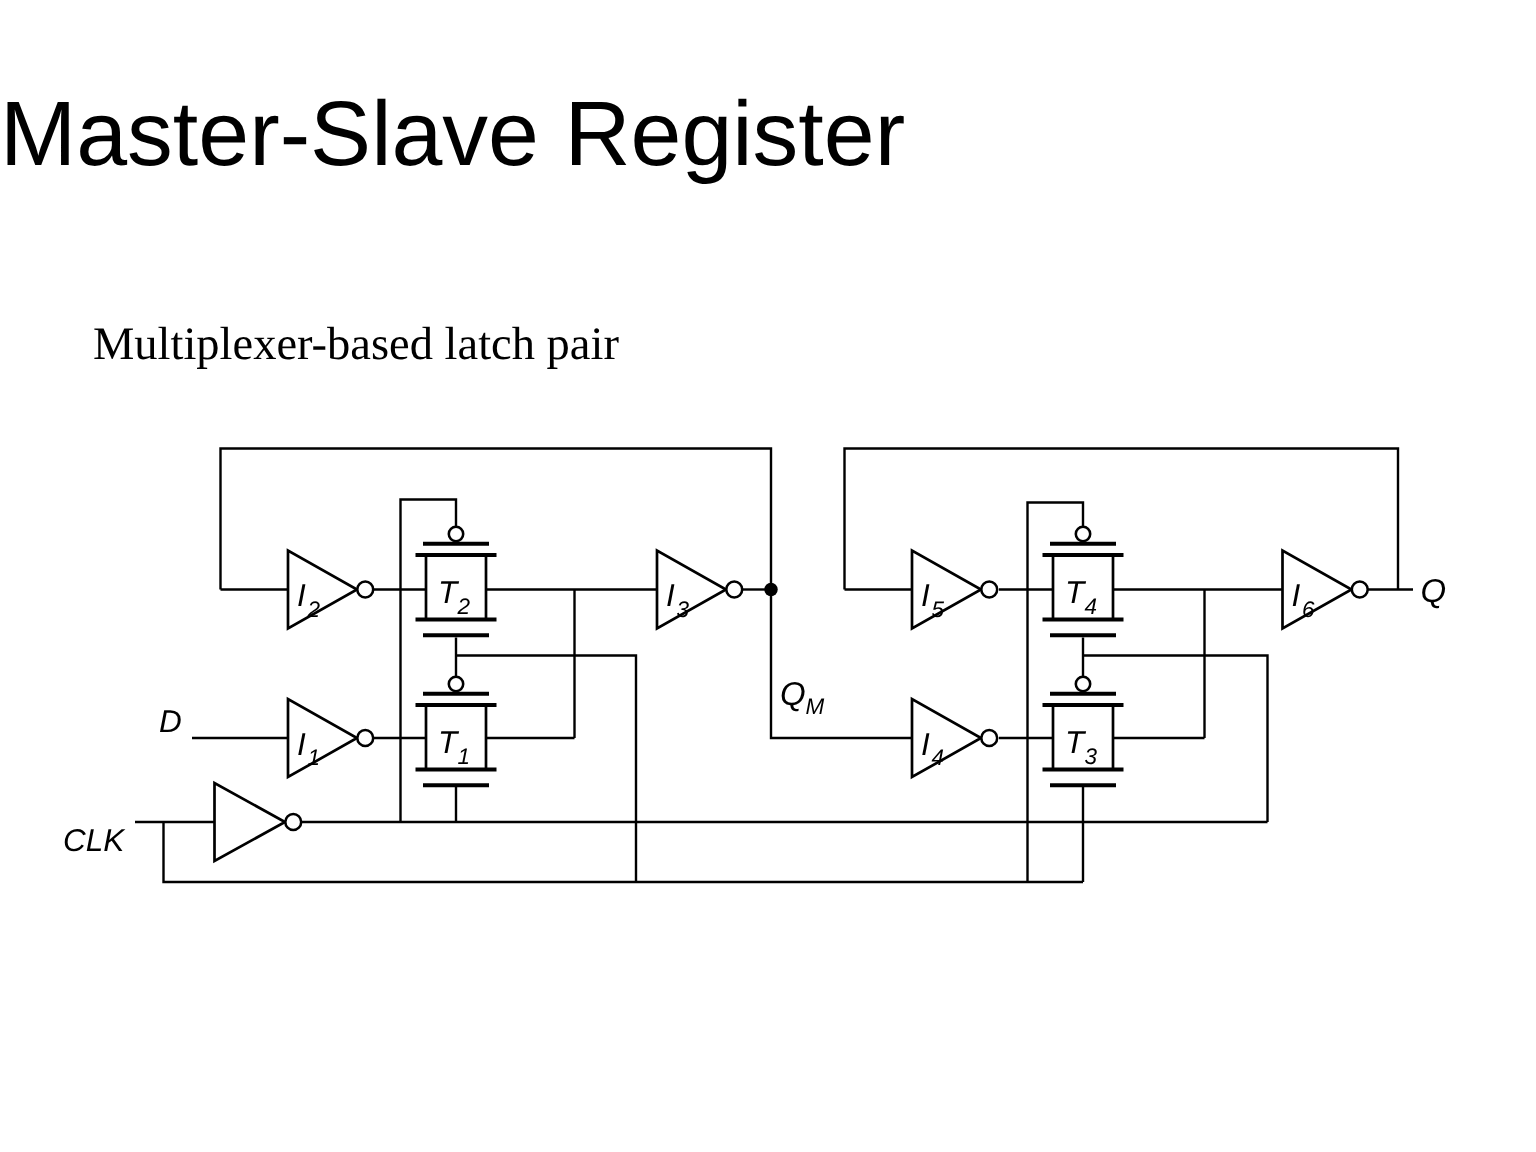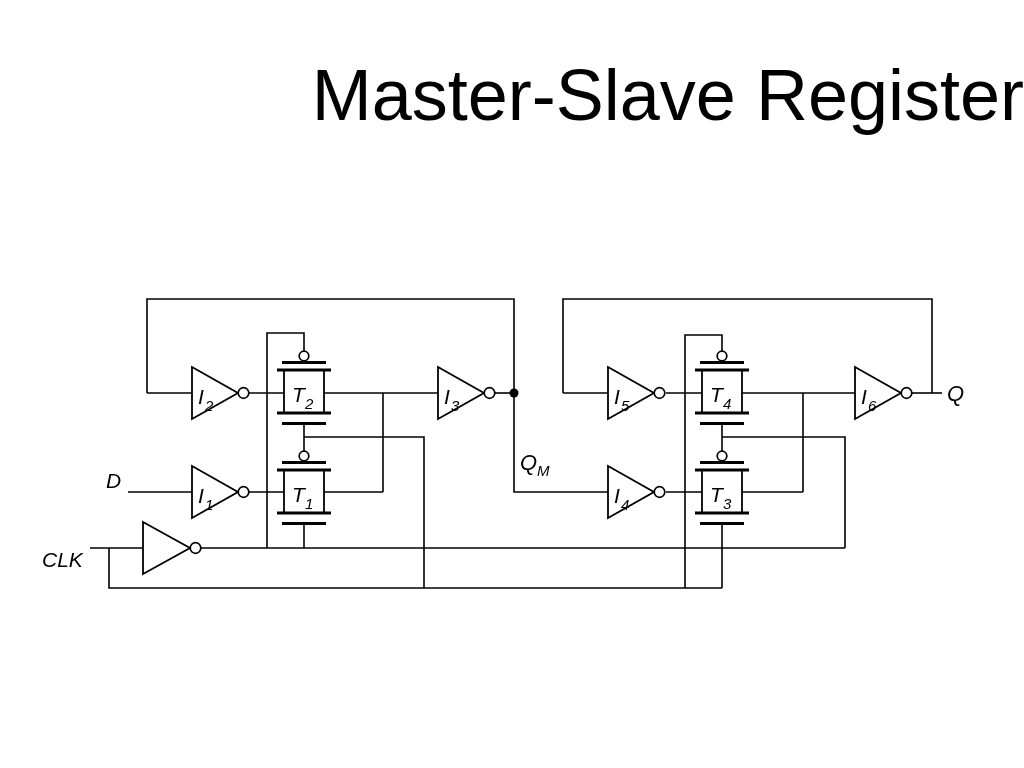--- a/index.html
+++ b/index.html
@@ -1,20 +1,20 @@
 <!DOCTYPE html>
 <html><head>
 <meta charset="utf-8">
 <style>
   html,body{margin:0;padding:0;}
   body{width:1024px;height:768px;background:#ffffff;overflow:hidden;
        font-family:"Liberation Sans",sans-serif;}
   .stage{position:relative;width:1024px;height:768px;background:#ffffff;}
-  .title{position:absolute;left:0;top:56px;width:1024px;text-align:right;
-         font-size:72px;line-height:1.1;color:#000;font-weight:400;
+  .title{position:absolute;left:0;top:56px;width:1024px;text-align:left;
+         font-size:61px;line-height:1.1;color:#000;font-weight:400;
          font-family:"Liberation Sans",sans-serif;white-space:nowrap;}
   .subtitle{position:absolute;left:62px;top:211px;font-size:31px;color:#000;
             font-family:"Liberation Serif",serif;white-space:nowrap;}
   svg{position:absolute;left:0;top:0;}
   .wire{fill:none;stroke:#000;stroke-width:1.6;}
   .tri{fill:#fff;stroke:#000;stroke-width:1.8;stroke-linejoin:miter;}
   .bub{fill:#fff;stroke:#000;stroke-width:1.7;}
   .bar{fill:none;stroke:#000;stroke-width:2.8;}
   .boxv{fill:none;stroke:#000;stroke-width:1.8;}
   .dot{fill:#000;stroke:none;}
@@ -22,20 +22,21 @@
   .lb{font-size:21px;}
   .sb{font-size:15px;}
   .lbq{font-size:22px;}
 </style>
 </head>
 <body>
 
 <div class="stage">
 
   <div class="title">Master-Slave Register</div>
+  <div class="subtitle">Multiplexer-based latch pair</div>
 
   <svg width="1024" height="768" viewBox="0 0 1024 768">
 
     <defs>
 
       <g id="tg">
         <circle class="bub" cx="0" cy="0" r="4.8"></circle>
         <line class="bar" x1="-22" y1="6.5" x2="22" y2="6.5"></line>
         <line class="bar" x1="-27" y1="14" x2="27" y2="14"></line>
         <line class="boxv" x1="-20" y1="14" x2="-20" y2="57"></line>

